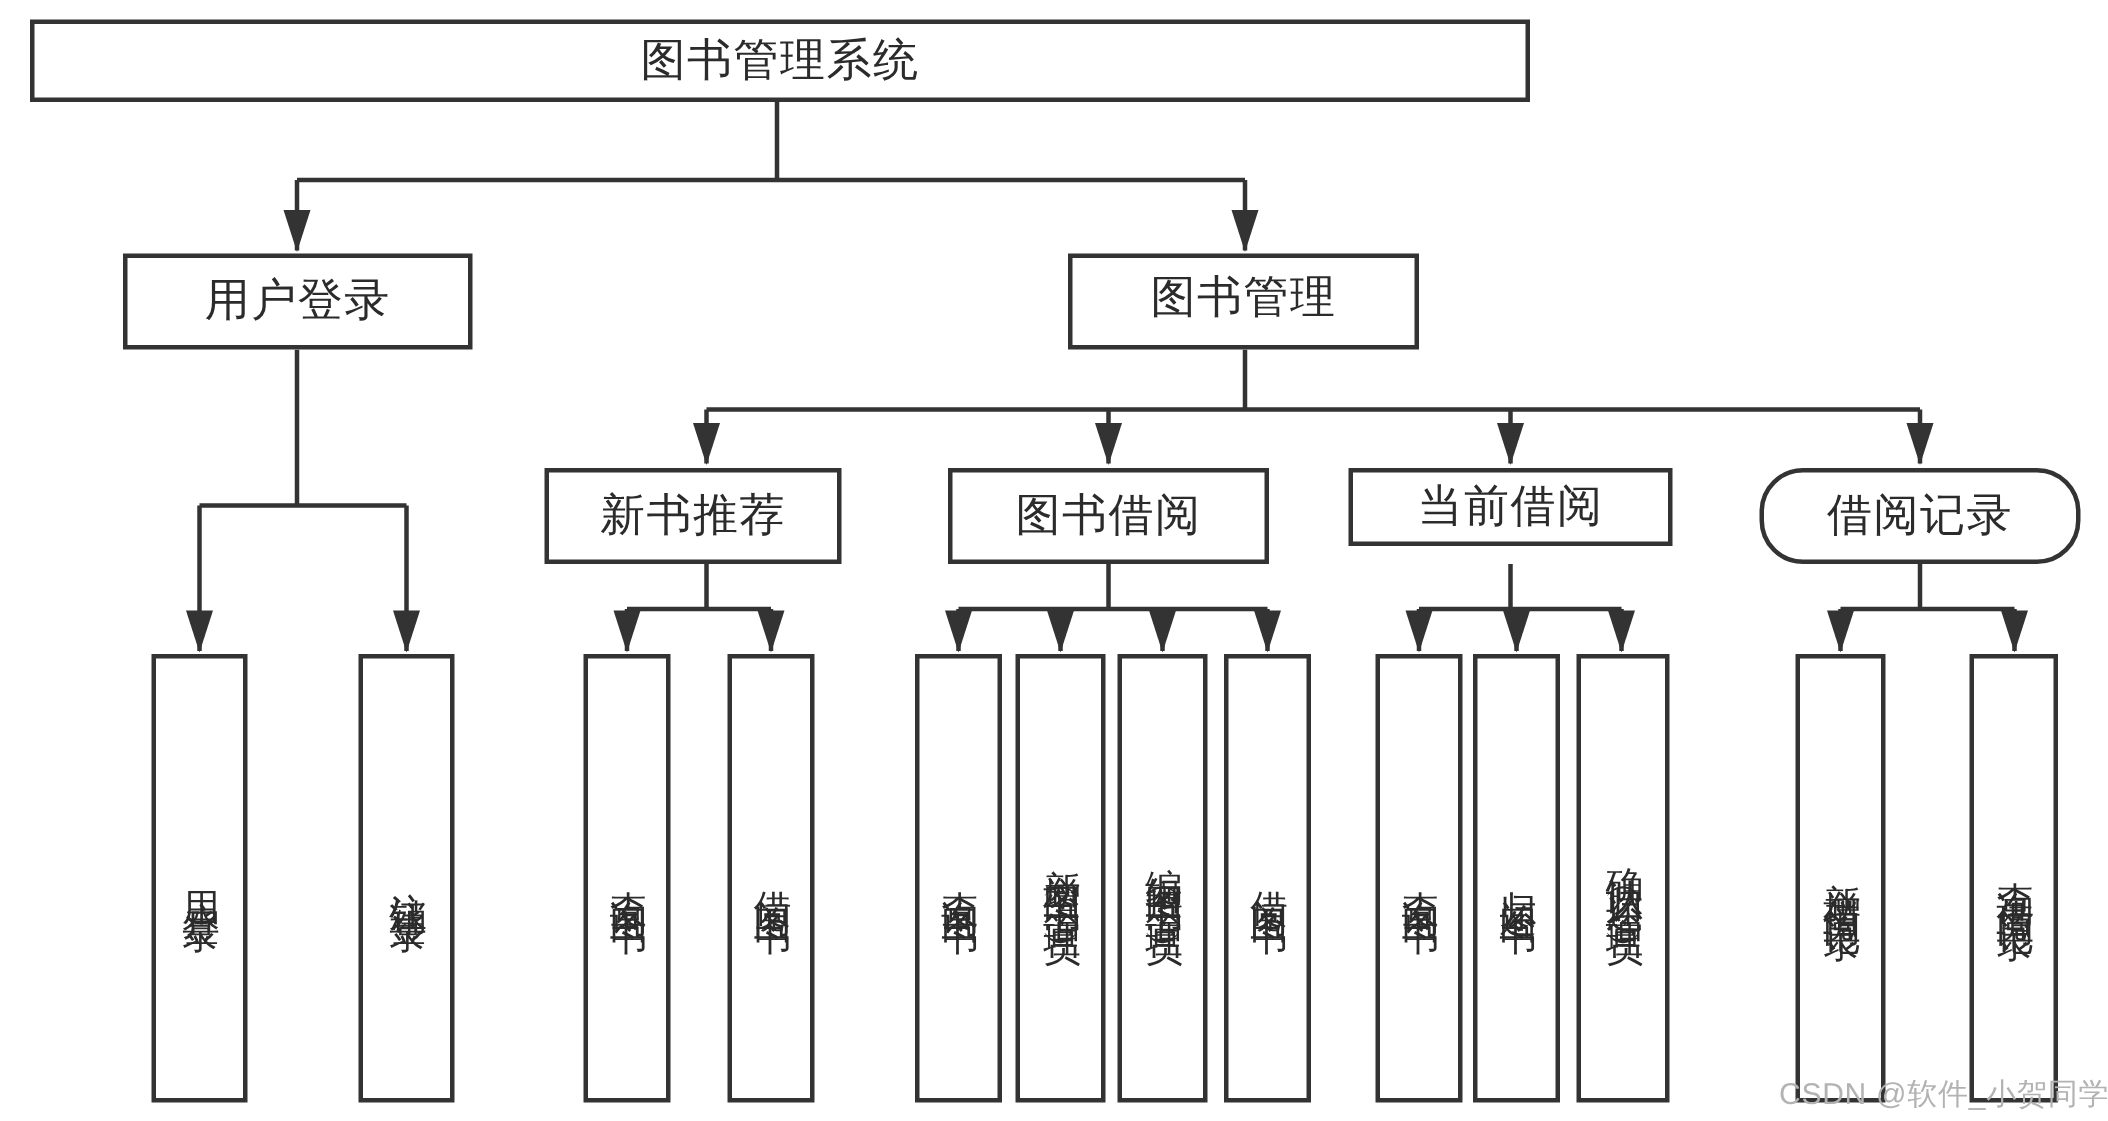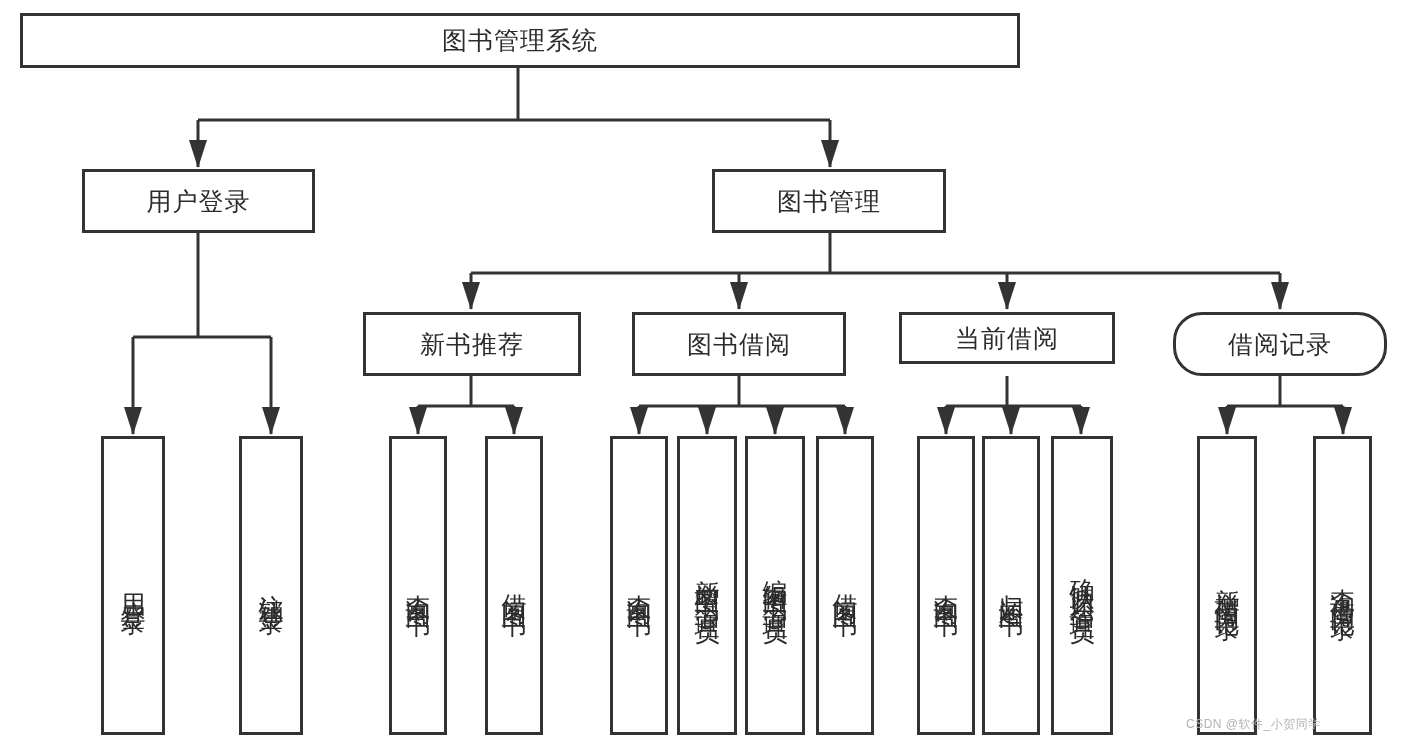--- a/index.html
+++ b/index.html
@@ -5,49 +5,49 @@
   html,body{margin:0;padding:0;background:#ffffff;}
   .canvas{
     position:relative;width:1405px;height:747px;background:#ffffff;overflow:hidden;
     font-family:"Liberation Sans","DejaVu Sans",sans-serif;color:#2b2b2b;
   }
   .connectors{position:absolute;left:0;top:0;width:1405px;height:747px;}
   .node{
     position:absolute;background:#ffffff;border:3px solid #333333;box-sizing:border-box;
     display:flex;align-items:center;justify-content:center;text-align:center;
   }
-  .h{font-size:25px;letter-spacing:1px;line-height:1;}
+  .h{font-size:30px;letter-spacing:1px;line-height:1;}
   .v{
     writing-mode:vertical-rl;text-orientation:mixed;
     font-size:25px;letter-spacing:6px;line-height:1;
   }
   
   .n-root{left:20px;top:13px;width:1000px;height:55px;}
   .n-user-login{left:82px;top:169px;width:233px;height:64px;}
-  .n-book-mgmt{left:712px;top:169px;width:234px;height:64px;}
-  .n-nbr{left:363px;top:312px;width:218px;height:64px;text-align:center;}
+  .n-book-mgmt{left:712px;top:169px;width:234px;height:64px;font-family:Liberation Mono, monospace;}
+  .n-nbr{left:363px;top:312px;width:198px;height:64px;text-align:center;}
   .n-bb{left:632px;top:312px;width:214px;height:64px;}
   .n-cb{left:899px;top:312px;width:216px;height:52px;}
   .n-br{left:1173px;top:312px;width:214px;height:64px;border-radius:29px;}
   .leaf{top:436px;height:299px;}
   .l-a1{left:101px;width:64px;}
   .l-a2{left:239px;width:64px;}
   .l-b1{left:389px;width:58px;}
   .l-b2{left:485px;width:58px;}
   .l-c1{left:610px;width:58px;}
   .l-c2{left:677px;width:60px;}
   .l-c3{left:745px;width:60px;}
   .l-c4{left:816px;width:58px;}
   .l-d1{left:917px;width:58px;}
   .l-d2{left:982px;width:58px;}
   .l-d3{left:1051px;width:62px;}
   .l-e1{left:1197px;width:60px;}
   .l-e2{left:1313px;width:59px;}
   .watermark{
-    position:absolute;left:1186px;top:716px;font-size:12px;color:#b3b3b3;
+    position:absolute;left:1186px;top:716px;font-size:20px;color:#b3b3b3;
     letter-spacing:0.5px;white-space:nowrap;
   }
 </style>
 </head>
 <body>
 
 <div class="canvas">
 
   <svg class="connectors" viewBox="0 0 1405 747" xmlns="http://www.w3.org/2000/svg" aria-hidden="true">
     <defs>

